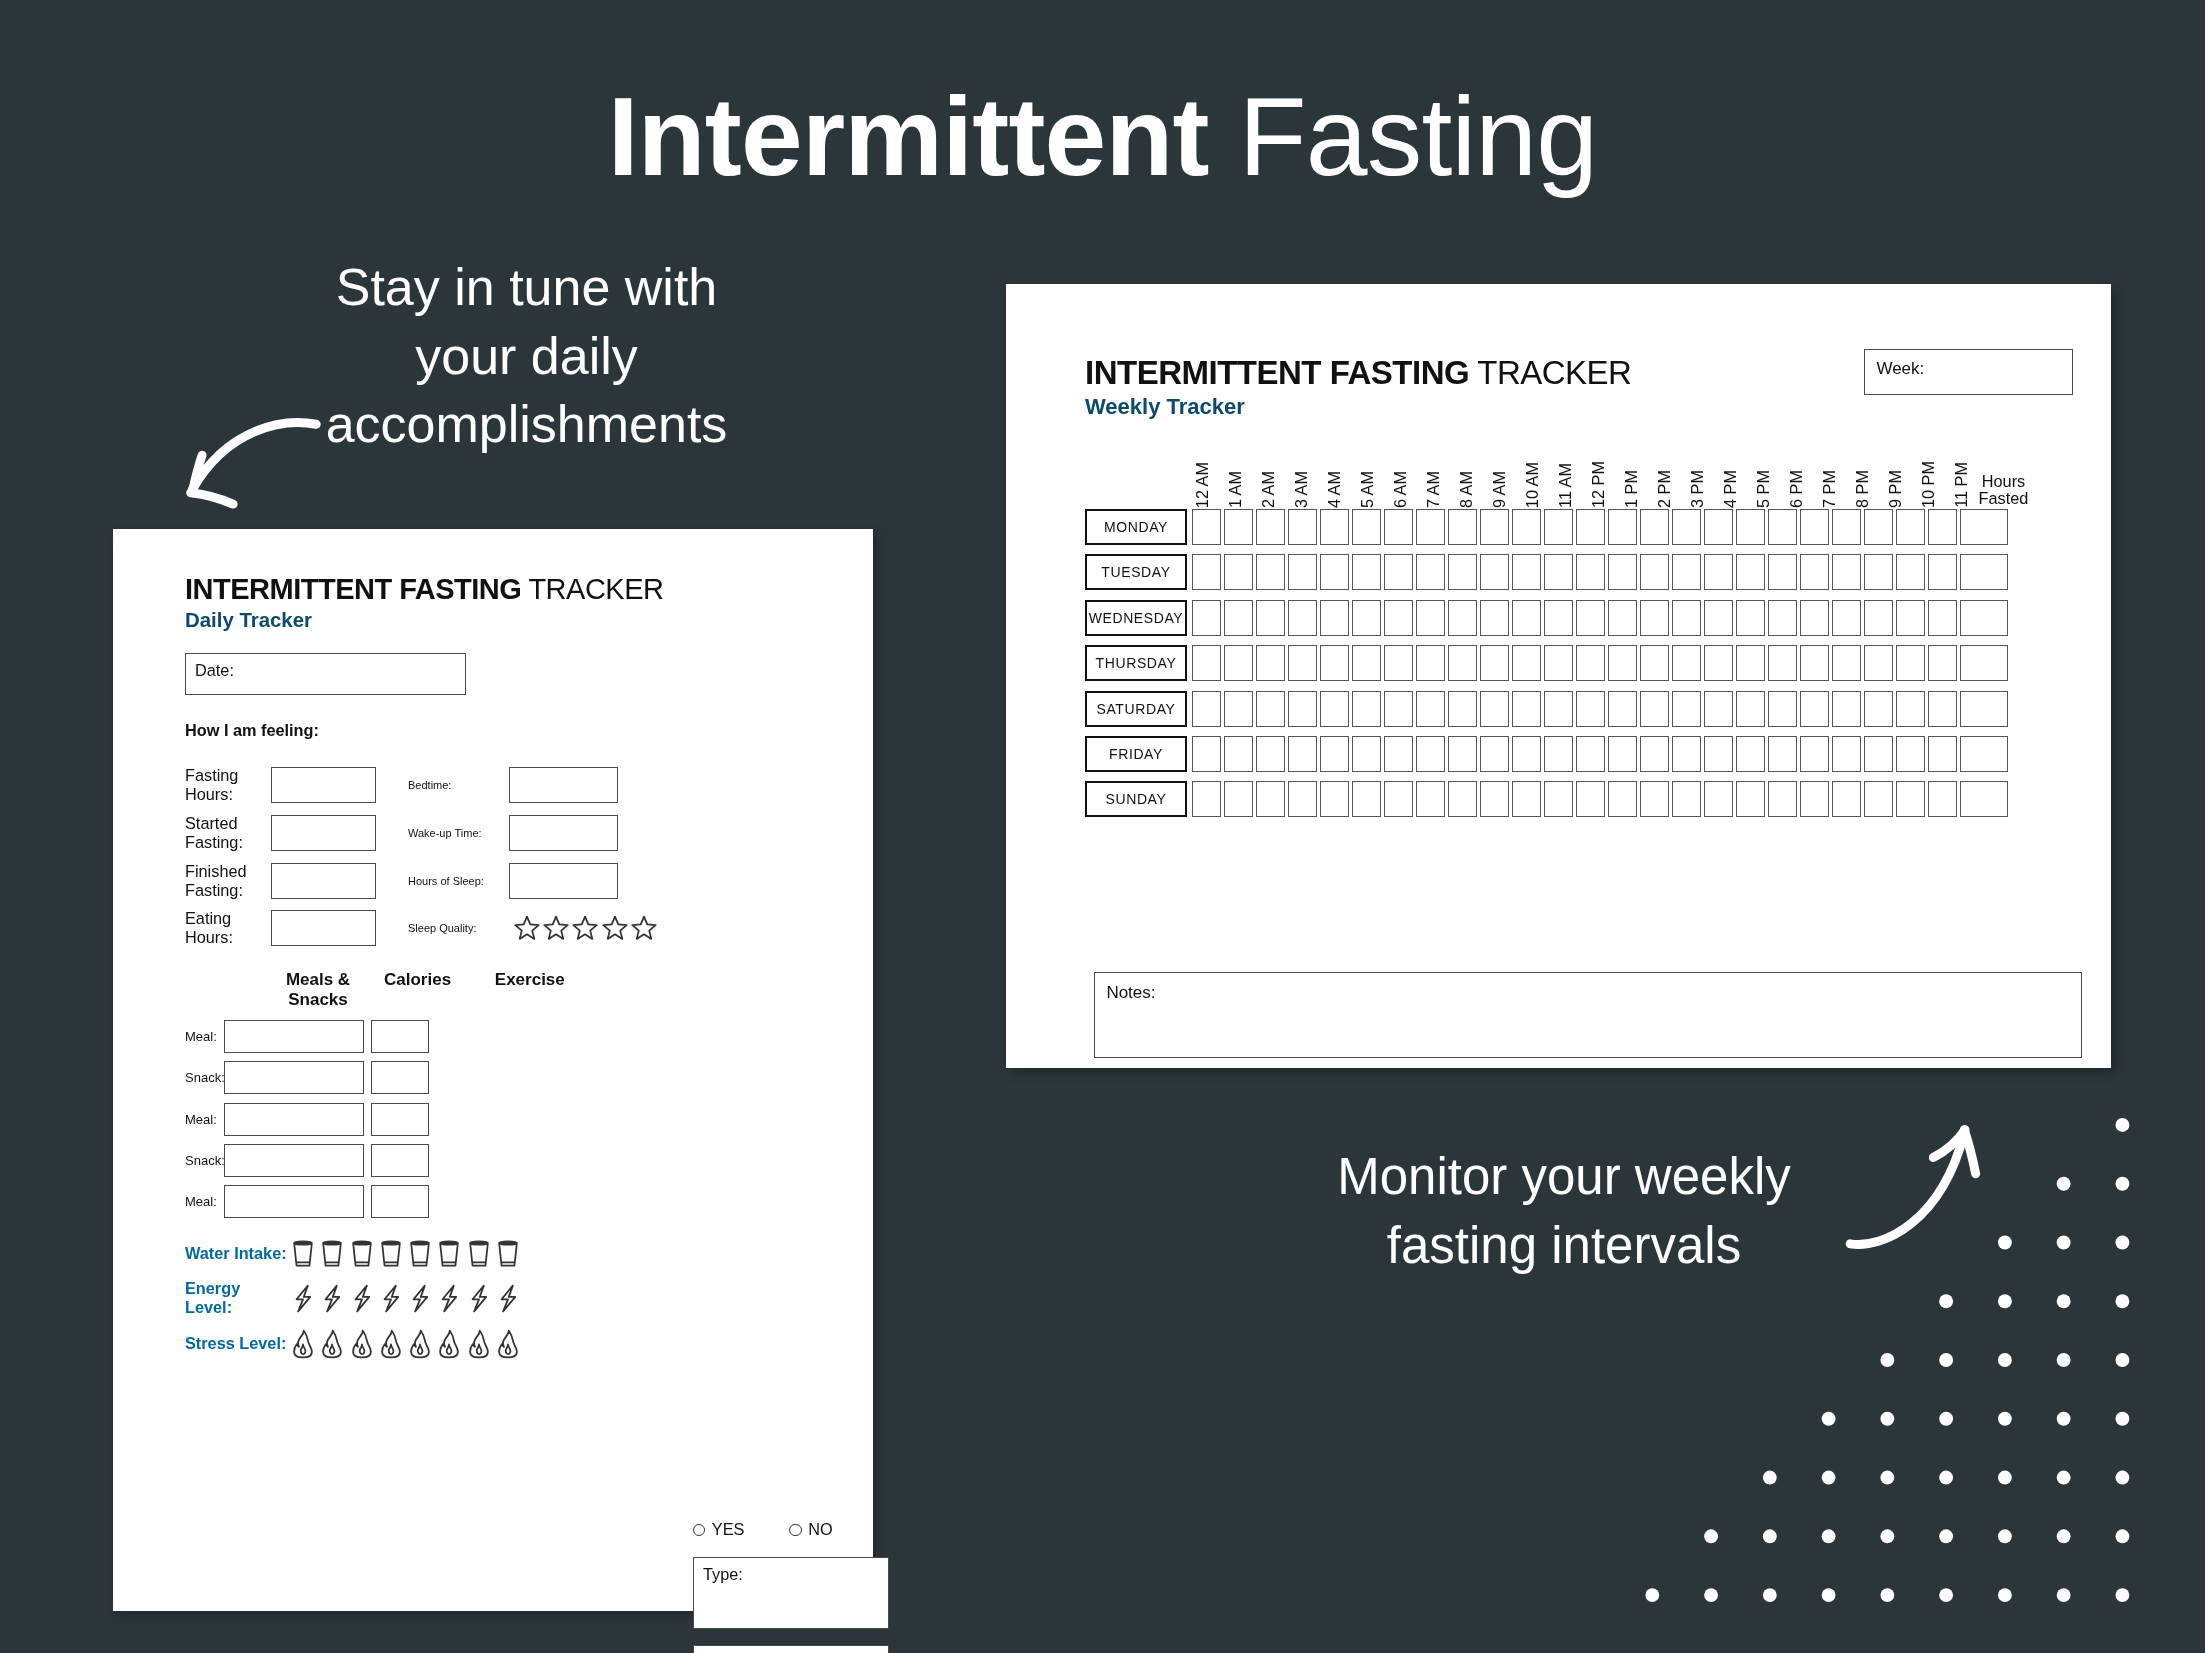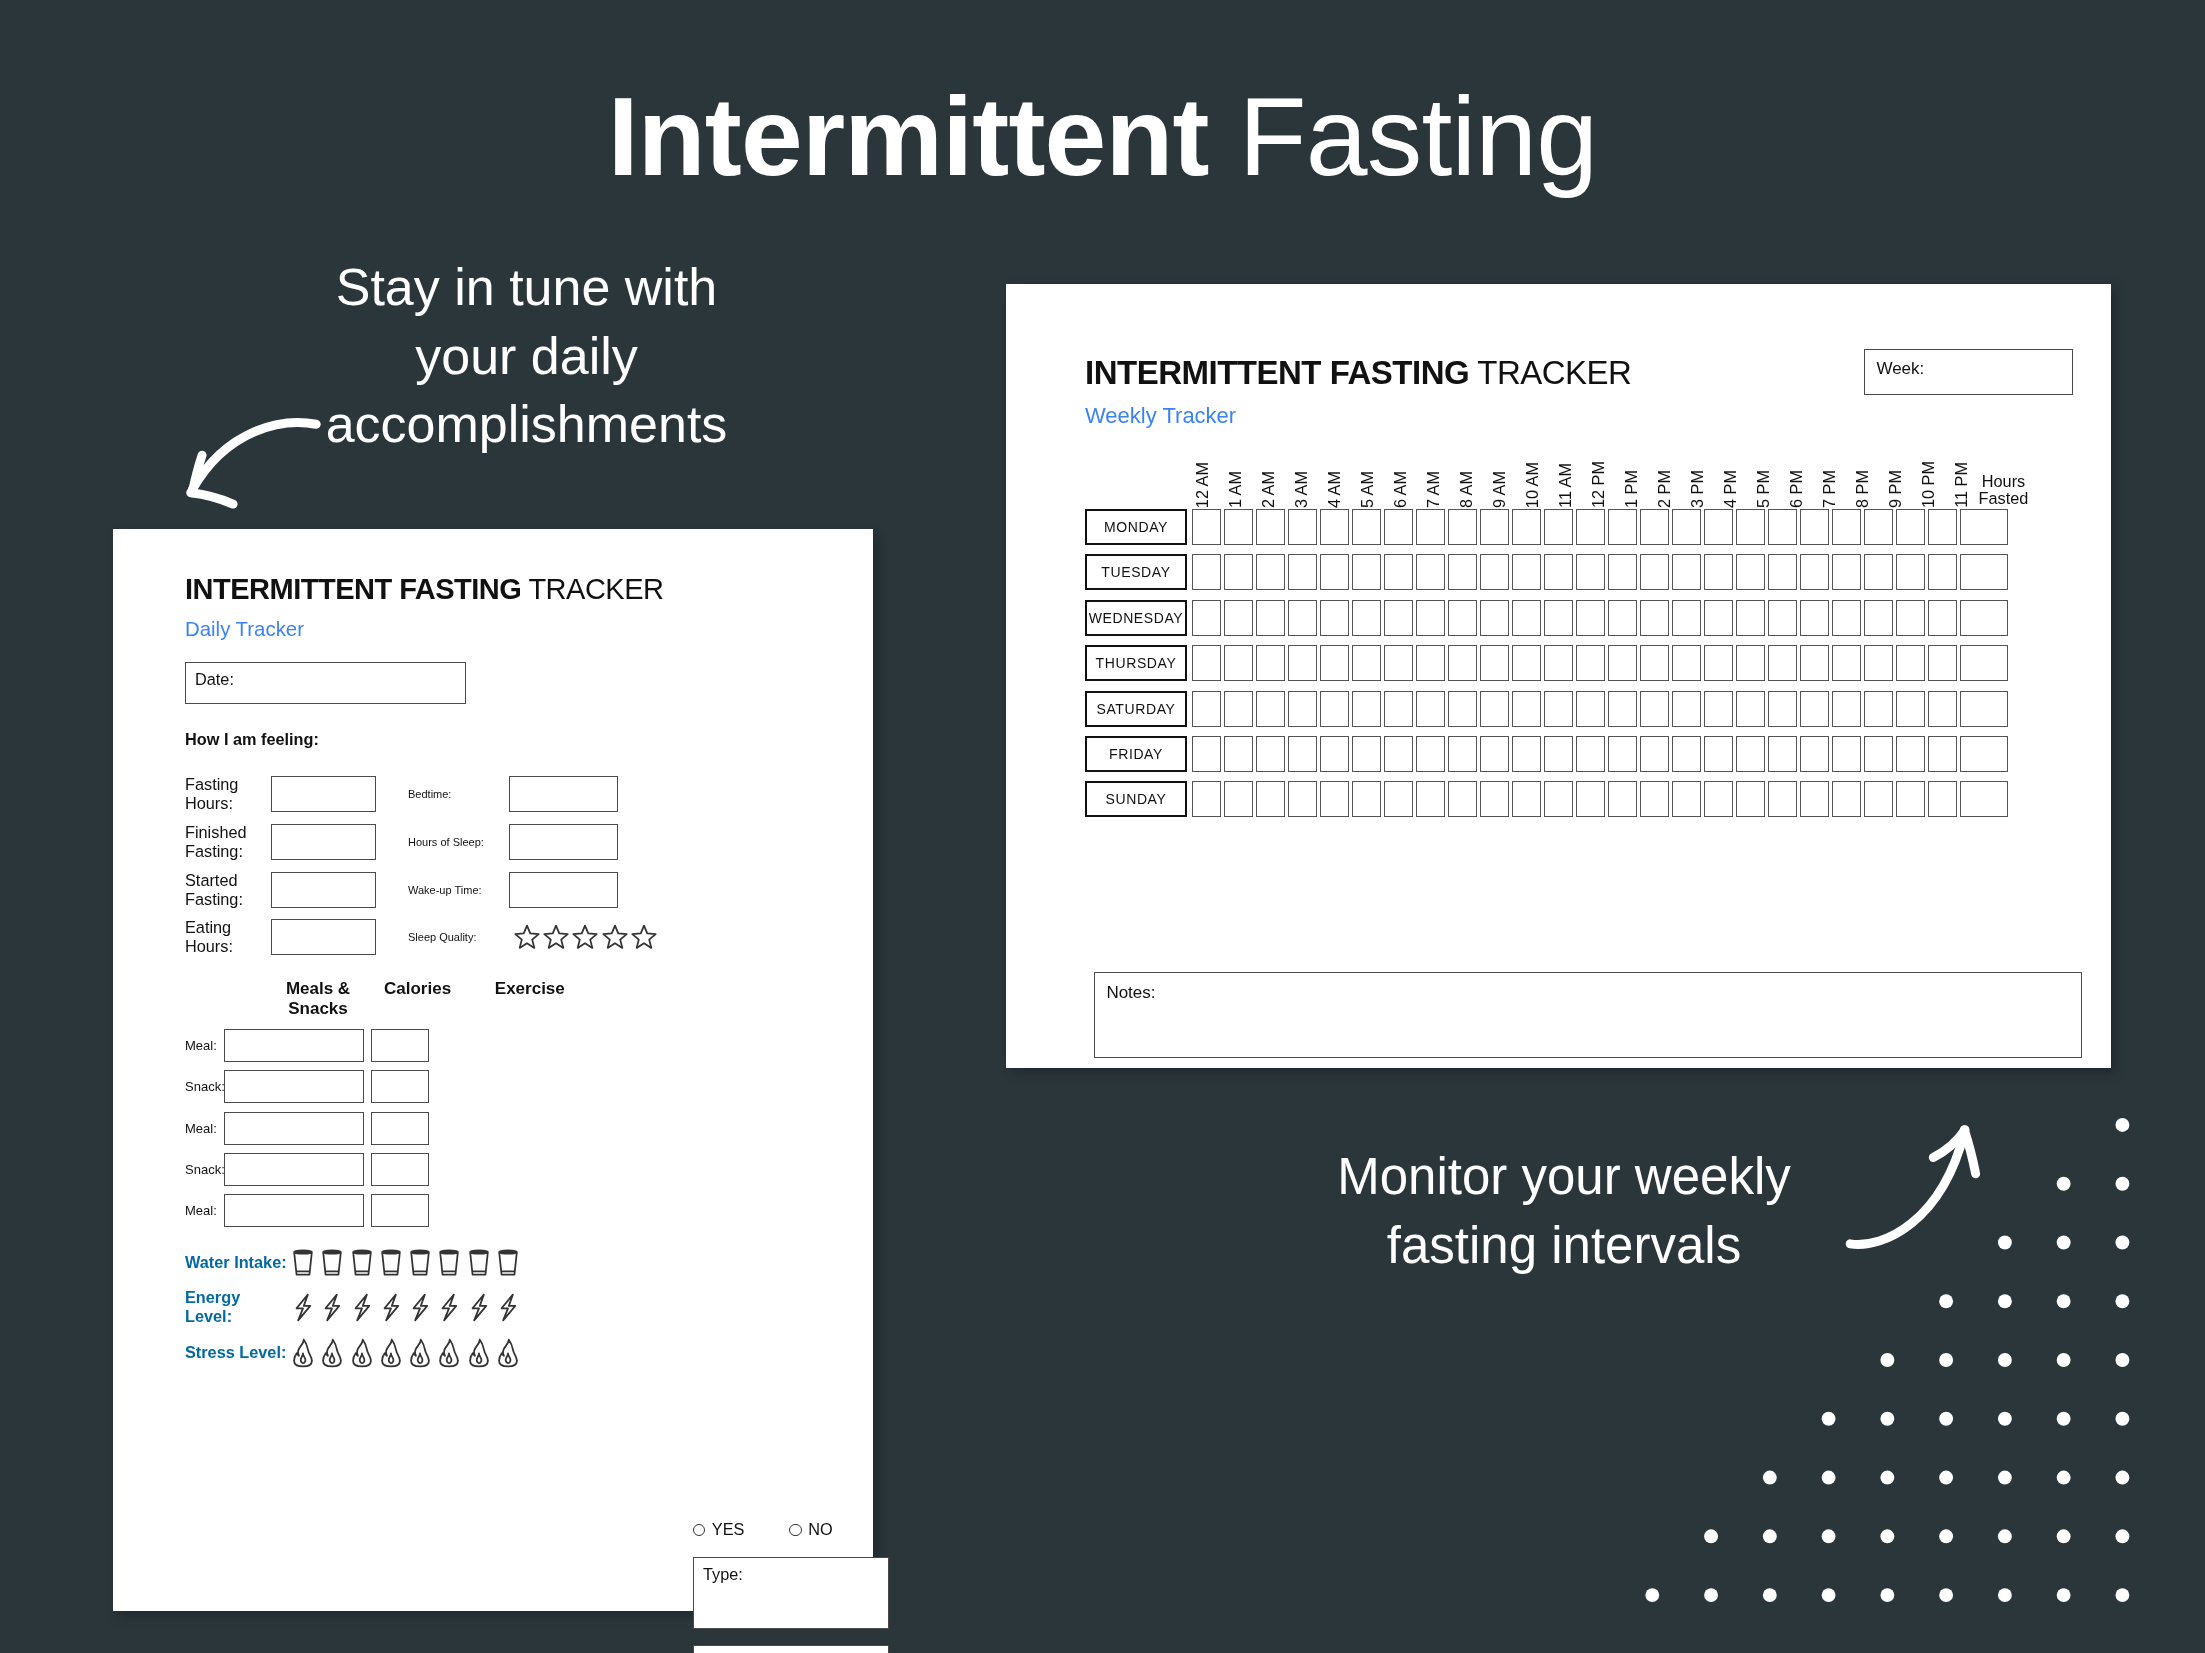--- a/index.html
+++ b/index.html
@@ -70,22 +70,22 @@
 
   .tracker-title {
     font-size: 29px; line-height: 1;
     letter-spacing: -0.5px;
     color: #111111;
     white-space: nowrap;
   }
   .tracker-title .strong { font-weight: 700; }
   .tracker-title .regular { font-weight: 400; }
   .tracker-sub {
-    font-size: 20.4px; font-weight: 400;
-    color: #3b82f6; margin-top: 14px;
+    font-size: 20.4px; font-weight: 700;
+    color: #0c4a6e; margin-top: 5px;
   }
 
   .box {
     border: 1.6px solid #4a4a4a;
     background: #fff;
   }
   .box-label {
     font-size: 16.3px; color: #111;
     padding: 7.4px 0 0 9px;
     font-weight: 400;
@@ -304,29 +304,29 @@
       </div>
 
       <div id="fields">
         <div class="f-row">
           <div class="f-lab-l">Fasting Hours:</div>
           <div class="f-in-l"></div>
           <div class="f-lab-r">Bedtime:</div>
           <div class="f-in-r"></div>
         </div>
         <div class="f-row">
+          <div class="f-lab-l">Started Fasting:</div>
+          <div class="f-in-l"></div>
+          <div class="f-lab-r">Wake-up Time:</div>
+          <div class="f-in-r"></div>
+        </div>
+        <div class="f-row">
           <div class="f-lab-l">Finished Fasting:</div>
           <div class="f-in-l"></div>
           <div class="f-lab-r">Hours of Sleep:</div>
-          <div class="f-in-r"></div>
-        </div>
-        <div class="f-row">
-          <div class="f-lab-l">Started Fasting:</div>
-          <div class="f-in-l"></div>
-          <div class="f-lab-r">Wake-up Time:</div>
           <div class="f-in-r"></div>
         </div>
         <div class="f-row">
           <div class="f-lab-l">Eating Hours:</div>
           <div class="f-in-l"></div>
           <div class="f-lab-r">Sleep Quality:</div>
           <div class="stars" id="star-row">
               <svg width="26" height="26" viewBox="0 0 32 32">
                 <path d="M16 2 L20 11.6 L30.4 12.4 L22.4 19.2 L25 29.4 L16 23.8 L7 29.4 L9.6 19.2 L1.6 12.4 L12 11.6 Z" fill="none" stroke="#333" stroke-width="2.2" stroke-linejoin="round" stroke-linecap="round"></path>
               </svg>

